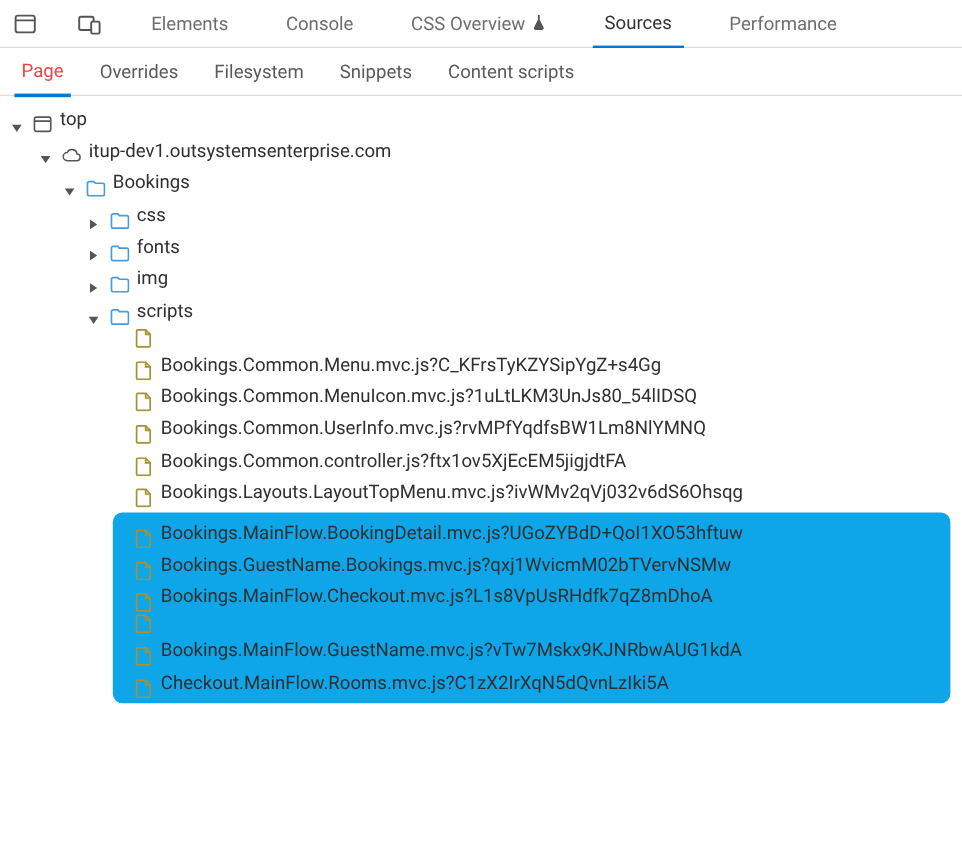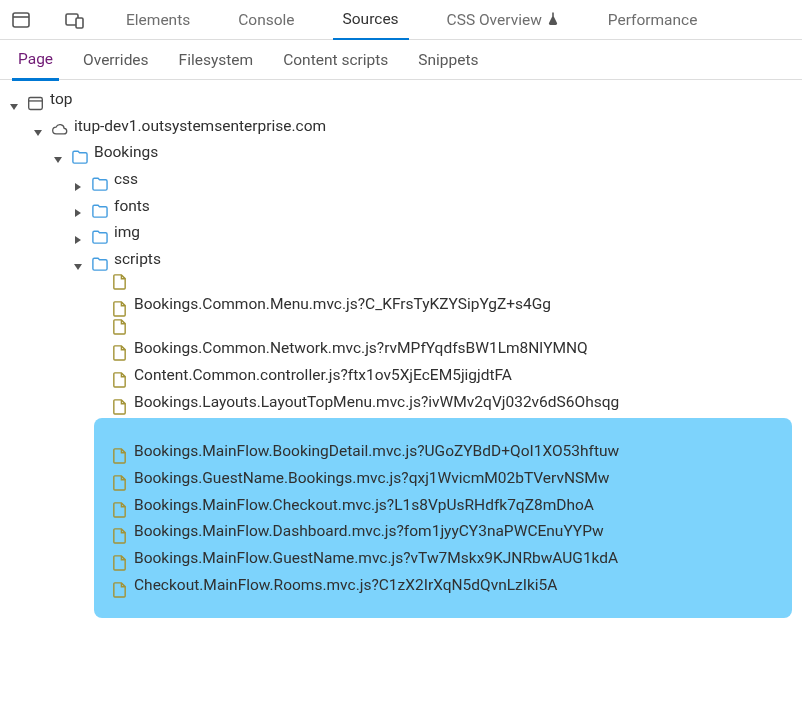--- a/index.html
+++ b/index.html
@@ -51,21 +51,21 @@
       padding: 0 12px;
       gap: 18px;
     }
     .subtab-item {
       padding: 10px 6px;
       color: #5a5a5a;
       cursor: pointer;
       font-size: 15.5px;
     }
     .subtab-item.active {
-      color: #701a75;
+      color: #ef4444;
       border-bottom: 3px solid #0078d4;
       margin-bottom: -1px;
     }
     .tree {
       padding: 6px 0 0 8px;
       line-height: 1.72;
       font-size: 15.5px;
     }
     .tree-row {
       display: flex;
@@ -90,24 +90,24 @@
       align-items: center;
       justify-content: center;
     }
     .icon-slot svg { width: 17px; height: 17px; }
     .folder-icon { color: #459de0; }
     .file-icon { color: #a39336; }
     .cloud-icon { color: #555; }
     .window-icon { color: #555; }
     .node-label { color: #303030; }
     .highlight {
-      background: #7dd3fc;
+      background: #0ea5e9;
       border-radius: 8px;
       margin: 3px 10px 3px 86px;
-      padding: 20px 0;
+      padding: 4px 0;
     }
     .highlight .tree-row .indent:first-child { width: 18px; }
   </style>
 </head>
 <body>
 
 <svg width="0" height="0" style="position:absolute">
   <defs>
     <g id="svg-window">
       <rect x="2" y="3" width="16" height="14" rx="2" fill="none" stroke="currentColor" stroke-width="1.6"></rect>
@@ -145,36 +145,36 @@
         <use href="#svg-window"></use>
       </svg>
     </span>
   <span class="tb-icon">
       <svg viewBox="0 0 20 20">
         <use href="#svg-devices"></use>
       </svg>
     </span>
   <span class="tab-item">Elements</span>
   <span class="tab-item">Console</span>
-  <span class="tab-item active">Sources</span>
   <span class="tab-item">
     <span>CSS Overview</span>
     <span style="color:#555"><svg viewBox="0 0 18 18" width="14" height="14">
           <use href="#svg-flask"></use>
         </svg></span>
   </span>
+  <span class="tab-item active">Sources</span>
   <span class="tab-item">Performance</span>
 </div>
 
 <div class="subtabbar">
   <span class="subtab-item active">Page</span>
   <span class="subtab-item">Overrides</span>
   <span class="subtab-item">Filesystem</span>
+  <span class="subtab-item">Snippets</span>
   <span class="subtab-item">Content scripts</span>
-  <span class="subtab-item">Snippets</span>
 </div>
 
 <div class="tree">
 
   <div class="tree-row">
     <span class="arrow">
         <svg viewBox="0 0 10 10">
           <use href="#svg-arrow-down"></use>
         </svg>
       </span>
@@ -294,38 +294,39 @@
         </span>
         <span class="node-label">Bookings.Common.Menu.mvc.js?C_KFrsTyKZYSipYgZ+s4Gg</span>
       </div>
       <div class="tree-row">
         <span class="indent" style="width:96px"></span>
         <span class="icon-slot file-icon">
           <svg viewBox="0 0 18 18">
             <use href="#svg-file"></use>
           </svg>
         </span>
-      </div>
-      <div class="tree-row">
-        <span class="indent" style="width:96px"></span>
-        <span class="icon-slot file-icon">
-          <svg viewBox="0 0 18 18">
-            <use href="#svg-file"></use>
-          </svg>
-        </span>
-        <span class="node-label">Bookings.Common.Network.mvc.js?rvMPfYqdfsBW1Lm8NlYMNQ</span>
-      </div>
-      <div class="tree-row">
-        <span class="indent" style="width:96px"></span>
-        <span class="icon-slot file-icon">
-          <svg viewBox="0 0 18 18">
-            <use href="#svg-file"></use>
-          </svg>
-        </span>
-        <span class="node-label">Content.Common.controller.js?ftx1ov5XjEcEM5jigjdtFA</span>
+        <span class="node-label">Bookings.Common.MenuIcon.mvc.js?1uLtLKM3UnJs80_54lIDSQ</span>
+      </div>
+      <div class="tree-row">
+        <span class="indent" style="width:96px"></span>
+        <span class="icon-slot file-icon">
+          <svg viewBox="0 0 18 18">
+            <use href="#svg-file"></use>
+          </svg>
+        </span>
+        <span class="node-label">Bookings.Common.UserInfo.mvc.js?rvMPfYqdfsBW1Lm8NlYMNQ</span>
+      </div>
+      <div class="tree-row">
+        <span class="indent" style="width:96px"></span>
+        <span class="icon-slot file-icon">
+          <svg viewBox="0 0 18 18">
+            <use href="#svg-file"></use>
+          </svg>
+        </span>
+        <span class="node-label">Bookings.Common.controller.js?ftx1ov5XjEcEM5jigjdtFA</span>
       </div>
       <div class="tree-row">
         <span class="indent" style="width:96px"></span>
         <span class="icon-slot file-icon">
           <svg viewBox="0 0 18 18">
             <use href="#svg-file"></use>
           </svg>
         </span>
         <span class="node-label">Bookings.Layouts.LayoutTopMenu.mvc.js?ivWMv2qVj032v6dS6Ohsqg</span>
       </div>
@@ -360,21 +361,20 @@
           </span>
           <span class="node-label">Bookings.MainFlow.Checkout.mvc.js?L1s8VpUsRHdfk7qZ8mDhoA</span>
         </div>
         <div class="tree-row">
           <span class="indent" style="width:10px"></span>
           <span class="icon-slot file-icon">
             <svg viewBox="0 0 18 18">
               <use href="#svg-file"></use>
             </svg>
           </span>
-          <span class="node-label">Bookings.MainFlow.Dashboard.mvc.js?fom1jyyCY3naPWCEnuYYPw</span>
         </div>
         <div class="tree-row">
           <span class="indent" style="width:10px"></span>
           <span class="icon-slot file-icon">
             <svg viewBox="0 0 18 18">
               <use href="#svg-file"></use>
             </svg>
           </span>
           <span class="node-label">Bookings.MainFlow.GuestName.mvc.js?vTw7Mskx9KJNRbwAUG1kdA</span>
         </div>

